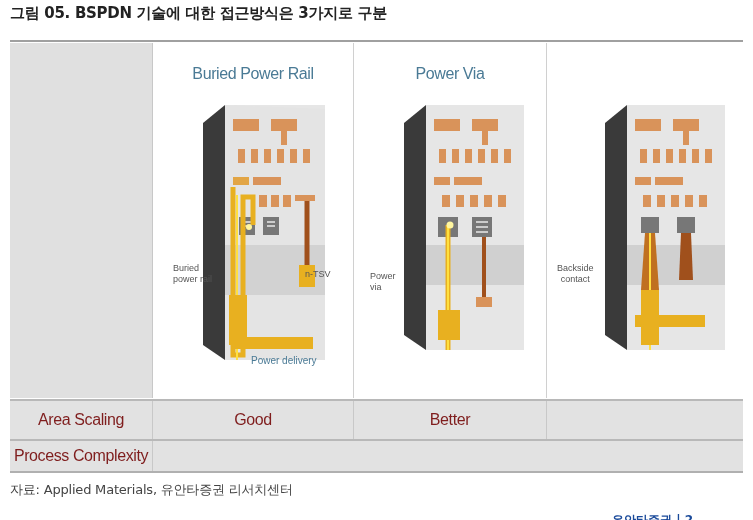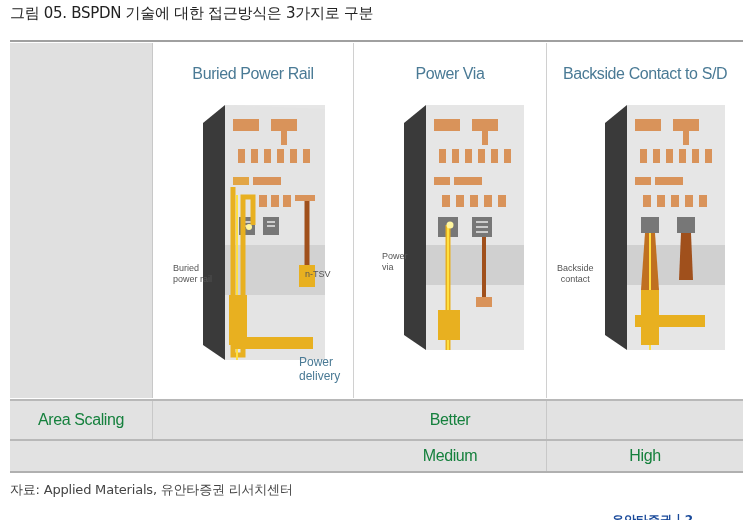--- a/index.html
+++ b/index.html
@@ -1,33 +1,33 @@
 <!DOCTYPE html>
 <html><head>
 <meta charset="utf-8">
 <style>
   html,body{margin:0;padding:0;background:#fff;}
   body{width:753px;height:520px;position:relative;overflow:hidden;font-family:"Liberation Sans","DejaVu Sans",sans-serif;}
-  .title{position:absolute;left:10px;top:4px;font-size:15px;font-weight:normal;color:#222;letter-spacing:-0.3px;font-family:"DejaVu Sans",sans-serif;}
+  .title{position:absolute;left:10px;top:4px;font-size:15px;font-weight:bold;color:#222;letter-spacing:-0.3px;font-family:"DejaVu Sans",sans-serif;}
   .topline{position:absolute;left:10px;top:40px;width:733px;height:2px;background:#a0a0a0;}
   .table{position:absolute;left:10px;top:43px;width:733px;}
   .row-img{position:absolute;left:0;top:0;width:733px;height:355px;}
   .cell-hdr{position:absolute;left:0;top:0;width:142px;height:355px;background:#e0e0e0;border-right:1px solid #c8c8c8;}
   .col{position:absolute;top:0;height:355px;background:#fff;}
   .col.c1{left:143px;width:200px;border-right:1px solid #d0d0d0;}
   .col.c2{left:344px;width:192px;border-right:1px solid #d0d0d0;}
   .col.c3{left:537px;width:196px;}
   .col-title{position:absolute;top:22px;width:100%;text-align:center;font-size:16px;color:#4a7a95;letter-spacing:-0.4px;}
   .chip{position:absolute;}
   .lbl{position:absolute;font-size:9px;color:#555;line-height:11px;}
-  .lbl-blue{position:absolute;font-size:12px;color:#4a7a95;margin-left:48px;}
+  .lbl-blue{position:absolute;font-size:10px;color:#4a7a95;}
   .data-row{position:absolute;left:0;width:733px;background:#e2e2e2;}
   .data-row.r1{top:356px;height:38px;border-top:2px solid #b8b8b8;}
   .data-row.r2{top:396px;height:30px;border-top:2px solid #b8b8b8;border-bottom:2px solid #b0b0b0;}
-  .dc{position:absolute;top:0;height:100%;display:flex;align-items:center;justify-content:center;font-size:16px;color:#15803d;letter-spacing:-0.4px;}
+  .dc{position:absolute;top:0;height:100%;display:flex;align-items:center;justify-content:center;font-size:16px;color:#7f1d1d;letter-spacing:-0.4px;}
   .dc.k{left:0;width:142px;border-right:1px solid #c8c8c8;}
   .dc.v1{left:143px;width:200px;border-right:1px solid #c8c8c8;}
   .dc.v2{left:344px;width:192px;border-right:1px solid #c8c8c8;}
   .dc.v3{left:537px;width:196px;}
   .source{position:absolute;left:10px;top:481px;font-size:13px;color:#444;font-family:"DejaVu Sans",sans-serif;letter-spacing:-0.2px;}
   .footer-logo{position:absolute;left:612px;top:512px;font-size:12px;font-weight:bold;color:#1a4a9a;font-family:"DejaVu Sans",sans-serif;white-space:nowrap;}
 </style>
 </head>
 <body>
 
@@ -115,26 +115,25 @@
         <rect x="72" y="116" width="12" height="2" fill="#ccc"></rect>
           <rect x="72" y="121" width="12" height="2" fill="#ccc"></rect>
           <rect x="72" y="126" width="12" height="2" fill="#ccc"></rect>
         <path d="M44 120 L44 245" stroke="#e8b020" stroke-width="5"></path>
         <path d="M44 118 L44 245" stroke="#ffe040" stroke-width="2"></path>
         <circle cx="46" cy="120" r="3.5" fill="#fff6a0"></circle>
         <path d="M80 132 L80 192" stroke="#a0501c" stroke-width="4"></path>
         <rect x="72" y="192" width="16" height="10" fill="#d9935a"></rect>
         <rect x="34" y="205" width="22" height="30" fill="#e8b020"></rect>
       </svg>
-      <div class="lbl" style="left:16px;top:208px;white-space:pre;margin-left:12px;">Power
+      <div class="lbl" style="left:16px;top:228px;white-space:pre;">Power
 via</div>
     </div>
 
     <div class="col c3">
-      <div class="col-title">Backside Contact to S/D</div>
       <svg class="chip" style="left:58px;top:62px;" width="125" height="245" viewBox="0 0 125 245">
         <polygon points="0,18 22,0 22,245 0,230" fill="#3a3a3a"></polygon>
         <rect x="22" y="0" width="98" height="245" fill="#e6e6e6"></rect>
         <rect x="22" y="140" width="98" height="40" fill="#d0d0d0"></rect>
         <rect x="30" y="14" width="26" height="12" fill="#d9935a"></rect>
         <rect x="68" y="14" width="26" height="12" fill="#d9935a"></rect>
         <rect x="78" y="26" width="6" height="14" fill="#d9935a"></rect>
         <g fill="#d9935a">
           <rect x="35" y="44" width="7" height="14"></rect>
             <rect x="48" y="44" width="7" height="14"></rect>
@@ -160,22 +159,22 @@
         <rect x="30" y="210" width="70" height="12" fill="#e8b020"></rect>
         <rect x="36" y="185" width="18" height="55" fill="#e8b020"></rect>
       </svg>
       <div class="lbl" style="left:10px;top:220px;white-space:pre;text-align:center;">Backside
 contact</div>
     </div>
   </div>
 
   <div class="data-row r1">
     <div class="dc k">Area Scaling</div>
+    <div class="dc v1">Good</div>
     <div class="dc v2">Better</div>
   </div>
   <div class="data-row r2">
-    <div class="dc v2">Medium</div>
-    <div class="dc v3">High</div>
+    <div class="dc k">Process Complexity</div>
   </div>
 </div>
 
 <div class="source">자료: Applied Materials, 유안타증권 리서치센터</div>
 <div class="footer-logo">유안타증권 | 2</div>
 
 </body></html>

